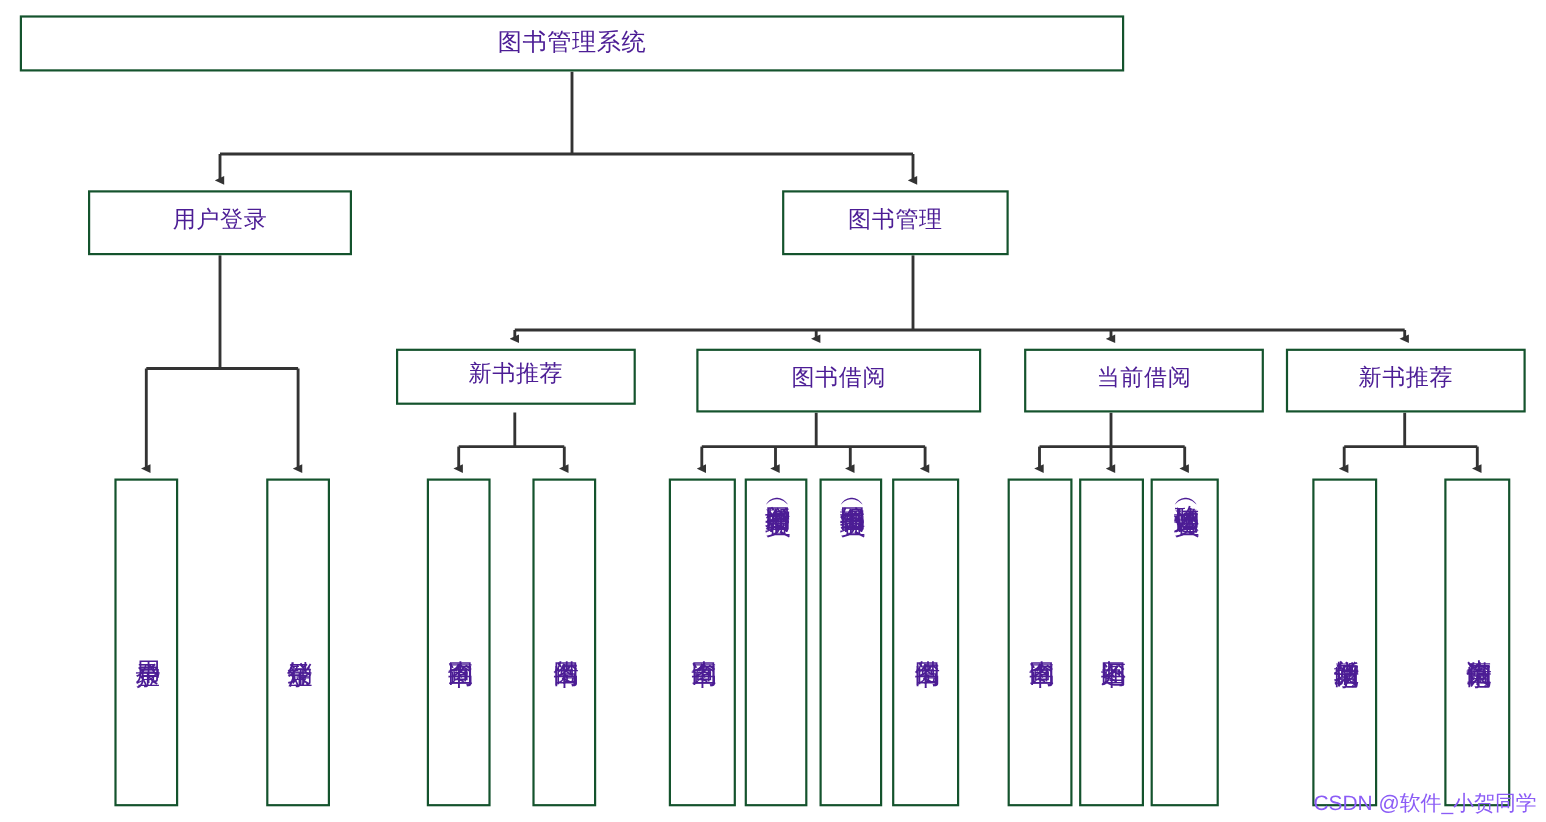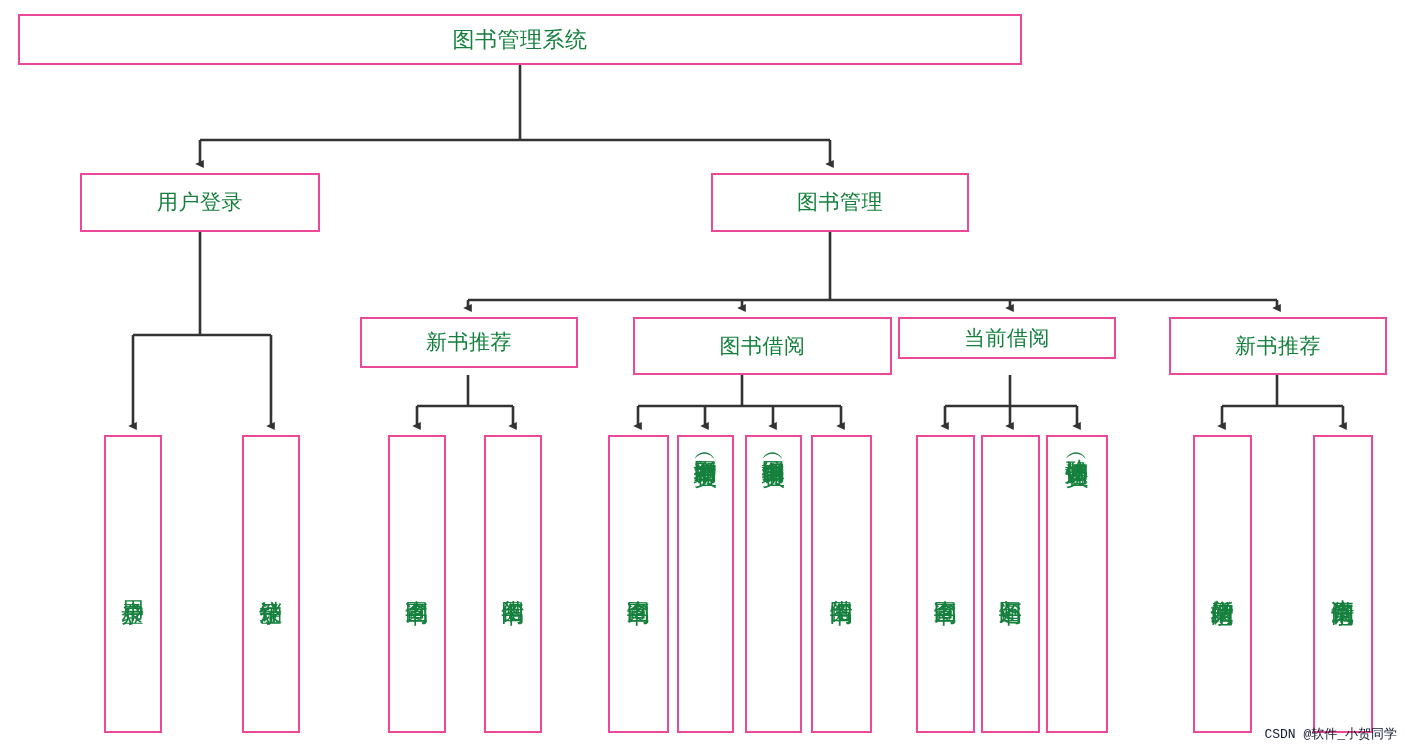--- a/index.html
+++ b/index.html
@@ -23,26 +23,27 @@
     left: 0;
     top: 0;
     width: 1405px;
     height: 747px;
     pointer-events: none;
   }
   .node {
     position: absolute;
     box-sizing: border-box;
     background: #ffffff;
-    border: 2px solid #ec4899;
+    border: 2px solid #14532d;
     display: flex;
     align-items: center;
     justify-content: center;
-    color: #15803d;
+    color: #4c1d95;
     z-index: 2;
+    font-family: Liberation Mono, monospace;
   }
   .node .label {
     display: block;
     text-align: center;
     line-height: 1.15;
     letter-spacing: 0.5px;
   }
   
   .node.horiz .label {
     font-size: 21px;
@@ -66,25 +67,25 @@
     max-height: 100%;
   }
   .node.vert.centered {
     align-items: center;
     padding-top: 0;
   }
   #watermark {
     position: absolute;
     right: 8px;
     bottom: 4px;
-    font-size: 13px;
-    color: #0f172a;
+    font-size: 19px;
+    color: #8b5cf6;
     white-space: nowrap;
     z-index: 5;
-    font-family: Liberation Mono, monospace;
+    font-family: Liberation Sans, sans-serif;
   }
 </style>
 </head>
 <body>
 
 <div id="canvas">
 
   <svg id="edges" viewBox="0 0 1405 747" xmlns="http://www.w3.org/2000/svg">
     <defs>
       <marker id="arrow" markerWidth="9" markerHeight="9" refX="4.5" refY="4.2" orient="auto" markerUnits="userSpaceOnUse">
@@ -136,31 +137,31 @@
     </g>
   </svg>
 
   <div class="node horiz root" style="left:18px; top:14px; width:1004px; height:51px;">
     <span class="label">图书管理系统</span>
   </div>
 
   <div class="node horiz" style="left:80px; top:173px; width:240px; height:59px;">
     <span class="label">用户登录</span>
   </div>
-  <div class="node horiz" style="left:711px; top:173px; width:258px; height:59px;">
+  <div class="node horiz" style="left:711px; top:173px; width:206px; height:59px;">
     <span class="label">图书管理</span>
   </div>
 
   <div class="node horiz" style="left:360px; top:317px; width:218px; height:51px;">
     <span class="label">新书推荐</span>
   </div>
   <div class="node horiz" style="left:633px; top:317px; width:259px; height:58px;">
     <span class="label">图书借阅</span>
   </div>
-  <div class="node horiz" style="left:898px; top:317px; width:218px; height:42px;">
+  <div class="node horiz" style="left:931px; top:317px; width:218px; height:58px;">
     <span class="label">当前借阅</span>
   </div>
   <div class="node horiz" style="left:1169px; top:317px; width:218px; height:58px;">
     <span class="label">新书推荐</span>
   </div>
 
   <div class="node vert centered" style="left:104px; top:435px; width:58px; height:298px;">
     <span class="label">用户登录</span>
   </div>
   <div class="node vert centered" style="left:242px; top:435px; width:58px; height:298px;">

